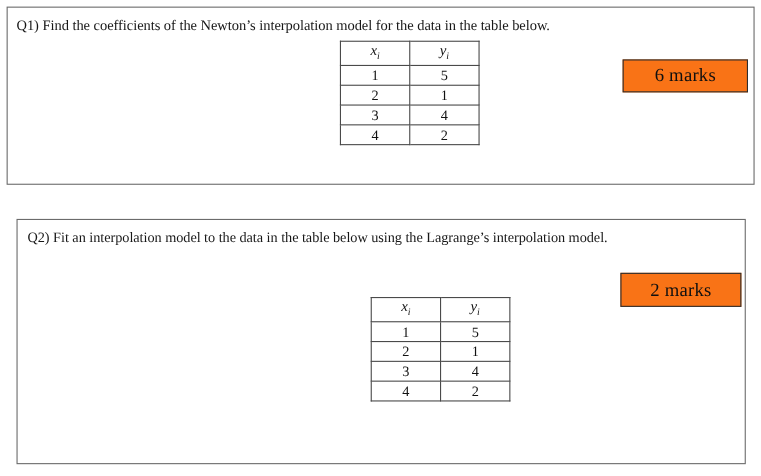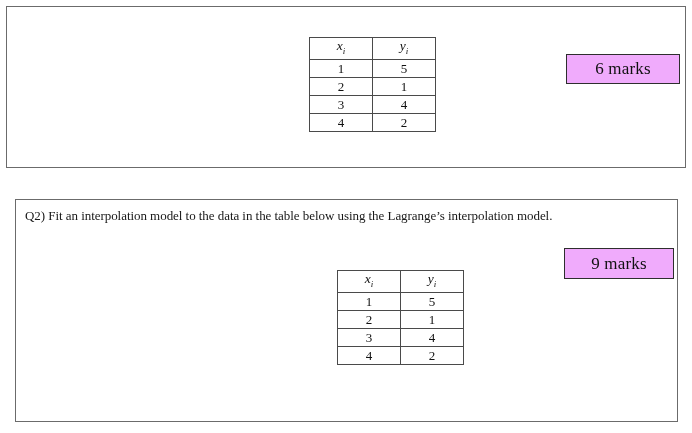--- a/index.html
+++ b/index.html
@@ -99,21 +99,21 @@
   }
 
   
   .marks-box {
     position: absolute;
     border: 1.5px solid #2e2e2e;
     box-sizing: border-box;
     display: flex;
     align-items: center;
     justify-content: center;
-    background: #f0abfc;
+    background: #f97316;
     font-size: 17px;
     color: #101010;
     letter-spacing: 0.2px;
   }
 
   #q1-marks {
     left: 559px;
     top: 47px;
     width: 114px;
     height: 30px;
@@ -124,20 +124,21 @@
     top: 48px;
     width: 110px;
     height: 31px;
   }
 </style>
 </head>
 <body>
 
 <div class="question-box" id="q1-box">
 
+  <div class="question-text" id="q1-text">Q1) Find the coefficients of the Newton’s interpolation model for the data in the table below.</div>
 
   <table class="data-table" id="q1-table">
     <thead>
       <tr>
         <th><span>x</span><sub>i</sub></th>
         <th><span>y</span><sub>i</sub></th>
       </tr>
     </thead>
     <tbody>
       <tr>
@@ -187,15 +188,15 @@
         <td>3</td>
         <td>4</td>
       </tr>
       <tr>
         <td>4</td>
         <td>2</td>
       </tr>
     </tbody>
   </table>
 
-  <div class="marks-box" id="q2-marks">9 marks</div>
+  <div class="marks-box" id="q2-marks">2 marks</div>
 
 </div>
 
 </body></html>

